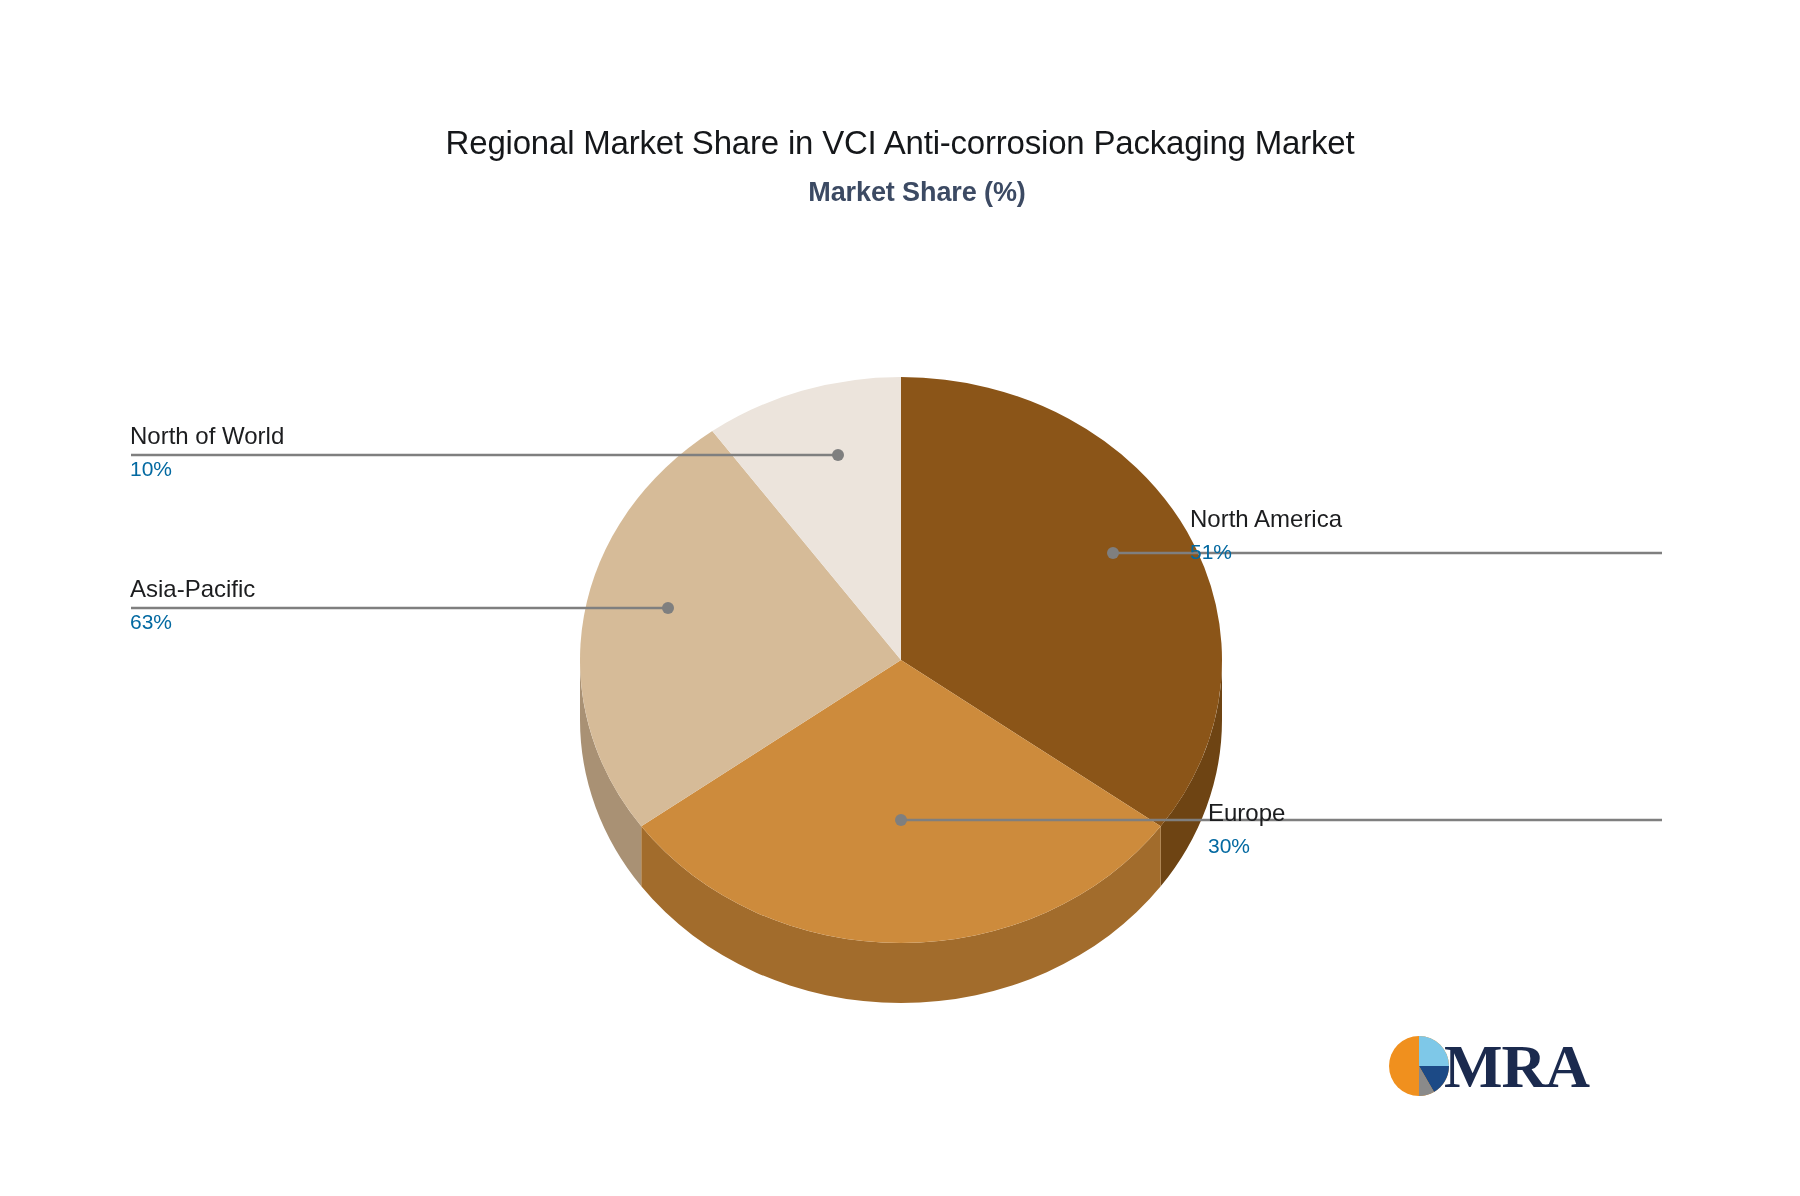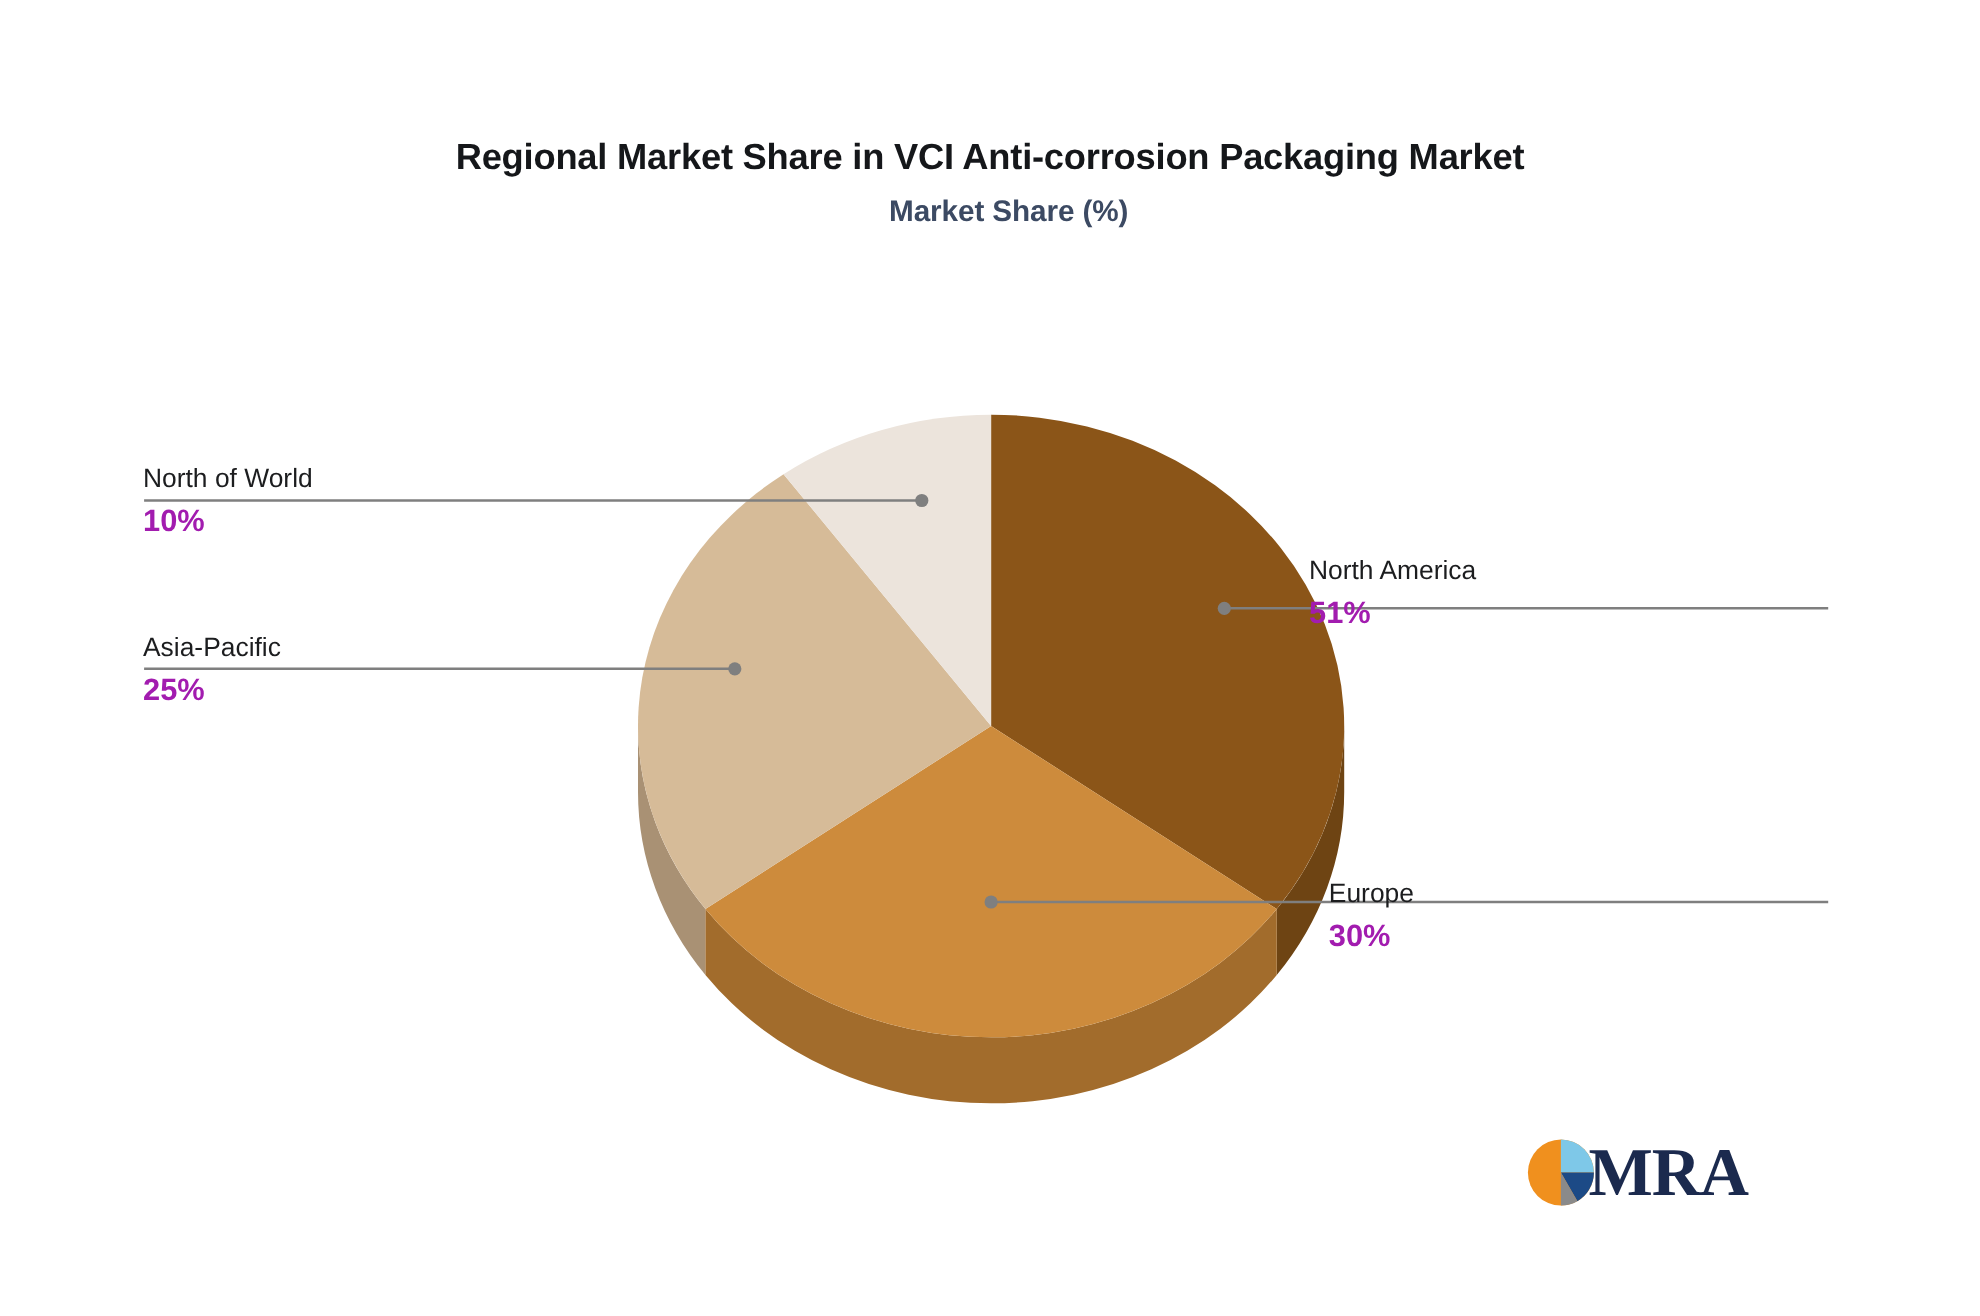--- a/index.html
+++ b/index.html
@@ -22,21 +22,21 @@
   
   #title-block {
     position: absolute;
     top: 122px;
     left: 0;
     width: 1800px;
     text-align: center;
   }
   #chart-title {
     font-size: 33px;
-    font-weight: bold;
+    font-weight: normal;
     color: #15171a;
     letter-spacing: -0.2px;
     line-height: 1.25;
   }
   #chart-subtitle {
     margin-top: 14px;
     font-size: 27px;
     font-weight: bold;
     color: #3c4a63;
     letter-spacing: -0.1px;
@@ -64,26 +64,25 @@
     position: absolute;
     width: 470px;
   }
   .callout .name {
     font-size: 24px;
     color: #1c1d1f;
     line-height: 1.18;
     white-space: nowrap;
   }
   .callout .value {
-    font-size: 28px;
-    color: #a21caf;
+    font-size: 21px;
+    color: #0369a1;
     line-height: 1.18;
     margin-top: 7px;
     white-space: nowrap;
-    font-weight: bold;
   }
   .callout.left  { text-align: left; }
   .callout.right { text-align: left; }
 
   #callout-row      { left: 130px; top: 422px; }
   #callout-apac     { left: 130px; top: 575px; }
   #callout-na       { left: 1190px; top: 505px; }
   #callout-eu       { left: 1208px; top: 787px; margin-top: 12px; }
 
   
@@ -145,21 +144,21 @@
       </g>
     </svg>
 
     <div class="callout left" id="callout-row">
       <div class="name">North of World</div>
       <div class="value">10%</div>
     </div>
 
     <div class="callout left" id="callout-apac">
       <div class="name">Asia-Pacific</div>
-      <div class="value">25%</div>
+      <div class="value">63%</div>
     </div>
 
     <div class="callout right" id="callout-na">
       <div class="name">North America</div>
       <div class="value">51%</div>
     </div>
 
     <div class="callout right" id="callout-eu">
       <div class="name">Europe</div>
       <div class="value">30%</div>

